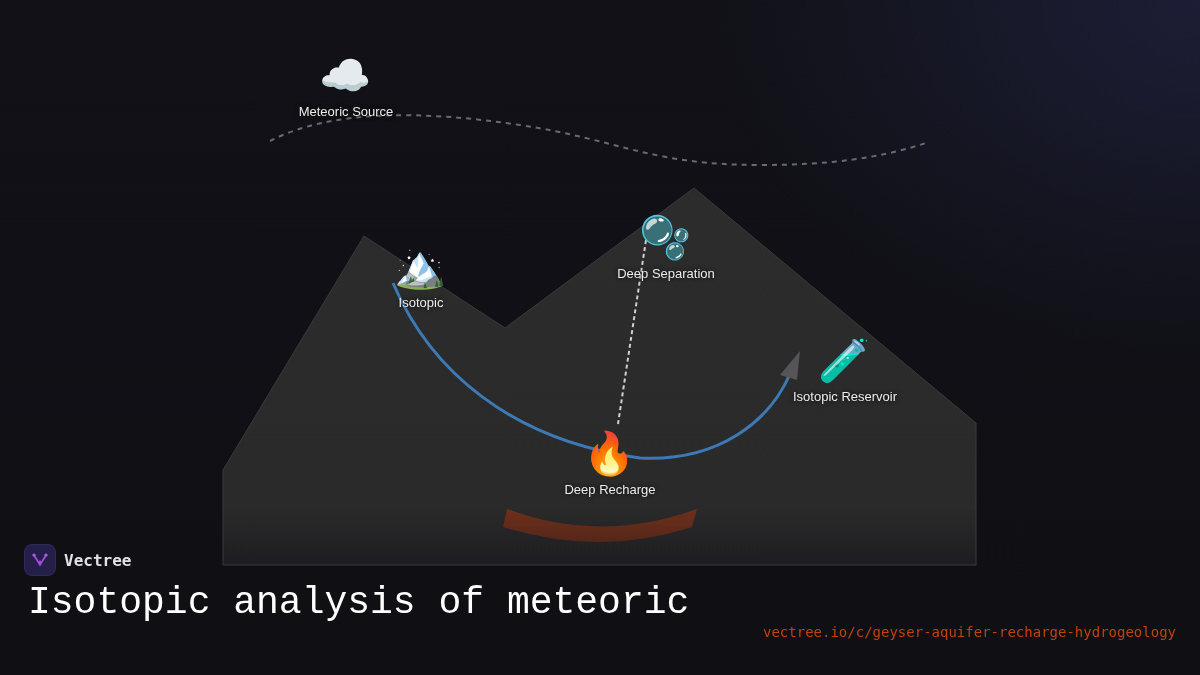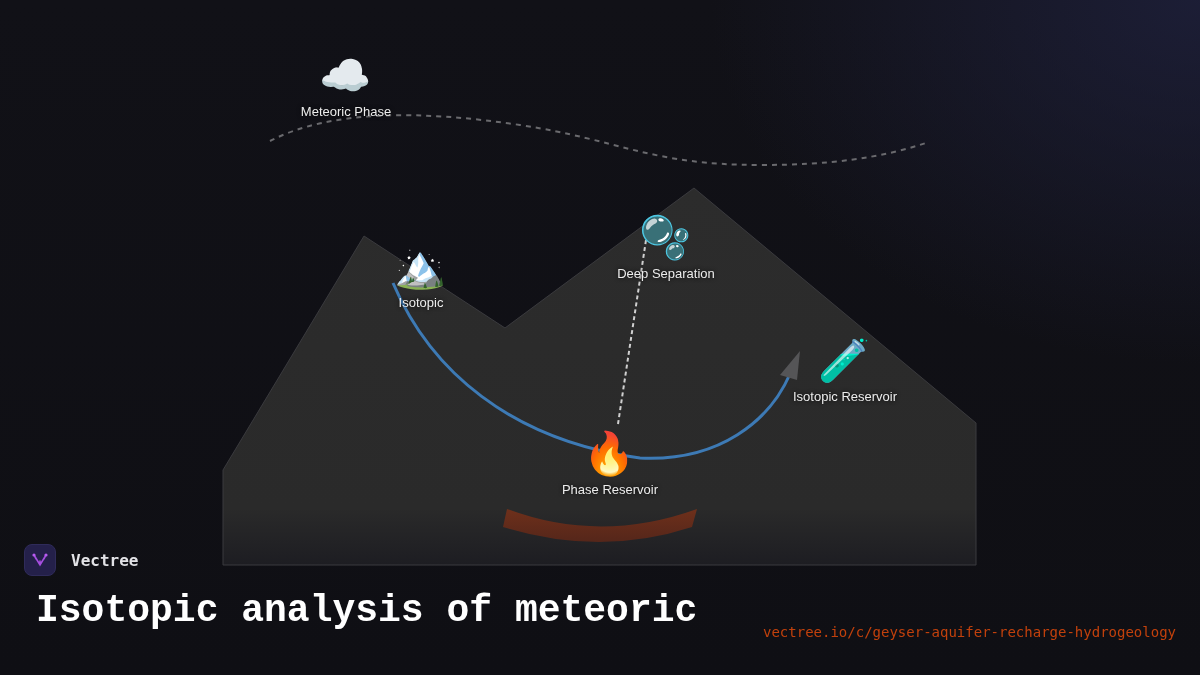--- a/index.html
+++ b/index.html
@@ -24,26 +24,26 @@
       color: #ececec; font-size: 13px; white-space: nowrap; margin-top: 4px;
       text-shadow: 0 0 4px rgba(0,0,0,0.8);
     }
     .brand { position: absolute; left: 24px; top: 544px; display: flex; align-items: center; }
     .brand-logo {
       width: 32px; height: 32px; border-radius: 8px; background: #24204a;
       border: 1px solid #2f2b5a; box-sizing: border-box;
       display: flex; align-items: center; justify-content: center;
     }
     .brand-name {
-      margin-left: 15px; color: #e2e2e6; font-size: 16px; font-weight: bold;
+      margin-left: 8px; color: #e2e2e6; font-size: 16px; font-weight: bold;
       font-family: "DejaVu Sans Mono", "Liberation Mono", monospace;
     }
     .title {
-      position: absolute; left: 24px; top: 582px; margin: 12px;
-      color: #ffffff; font-size: 38px; line-height: 34px; font-weight: bold;
+      position: absolute; left: 24px; top: 582px; margin: 4px;
+      color: #ffffff; font-size: 38px; line-height: 34px; font-weight: normal;
       font-family: "Liberation Mono", "DejaVu Sans Mono", monospace;
       letter-spacing: 0px;
     }
     .url {
       position: absolute; right: 24px; top: 624px;
       color: #c2410c; font-size: 14px;
       font-family: "DejaVu Sans Mono", "Liberation Mono", monospace;
     }
   </style>
 </head>
@@ -72,41 +72,41 @@
 
   <line x1="618" y1="424" x2="646" y2="240" stroke="#d0d0d0" stroke-width="2" stroke-dasharray="4,3"></line>
 
   <path d="M393,283 C430,370 510,440 640,458 C720,462 770,420 790,374" fill="none" stroke="#3d7ab5" stroke-width="3"></path>
 
   <path d="M800,351 L780,375 L797,380 Z" fill="#555557"></path>
 </svg>
 
 <div class="node" style="left:346px; top:52px;">
   <span class="node-icon">☁️</span>
-  <span class="node-label">Meteoric Phase</span>
+  <span class="node-label">Meteoric Source</span>
 </div>
 
 <div class="node" style="left:421px; top:243px;">
   <span class="node-icon">🏔️</span>
   <span class="node-label">Isotopic</span>
 </div>
 
 <div class="node" style="left:666px; top:214px;">
   <span class="node-icon">🫧</span>
   <span class="node-label">Deep Separation</span>
 </div>
 
 <div class="node" style="left:845px; top:337px;">
   <span class="node-icon">🧪</span>
   <span class="node-label">Isotopic Reservoir</span>
 </div>
 
 <div class="node" style="left:610px; top:430px;">
   <span class="node-icon">🔥</span>
-  <span class="node-label">Phase Reservoir</span>
+  <span class="node-label">Deep Recharge</span>
 </div>
 
 <div class="brand">
   <div class="brand-logo">
     <svg width="20" height="20" viewBox="0 0 20 20">
       <path d="M4,5 L10,15 L16,5 M10,15 L10,11 M4,5 L6,9 M16,5 L14,9" fill="none" stroke="#a64ee0" stroke-width="1.6" stroke-linecap="round"></path>
       <circle cx="4" cy="5" r="1.6" fill="#b75cf0"></circle>
       <circle cx="16" cy="5" r="1.6" fill="#b75cf0"></circle>
     </svg>
   </div>

